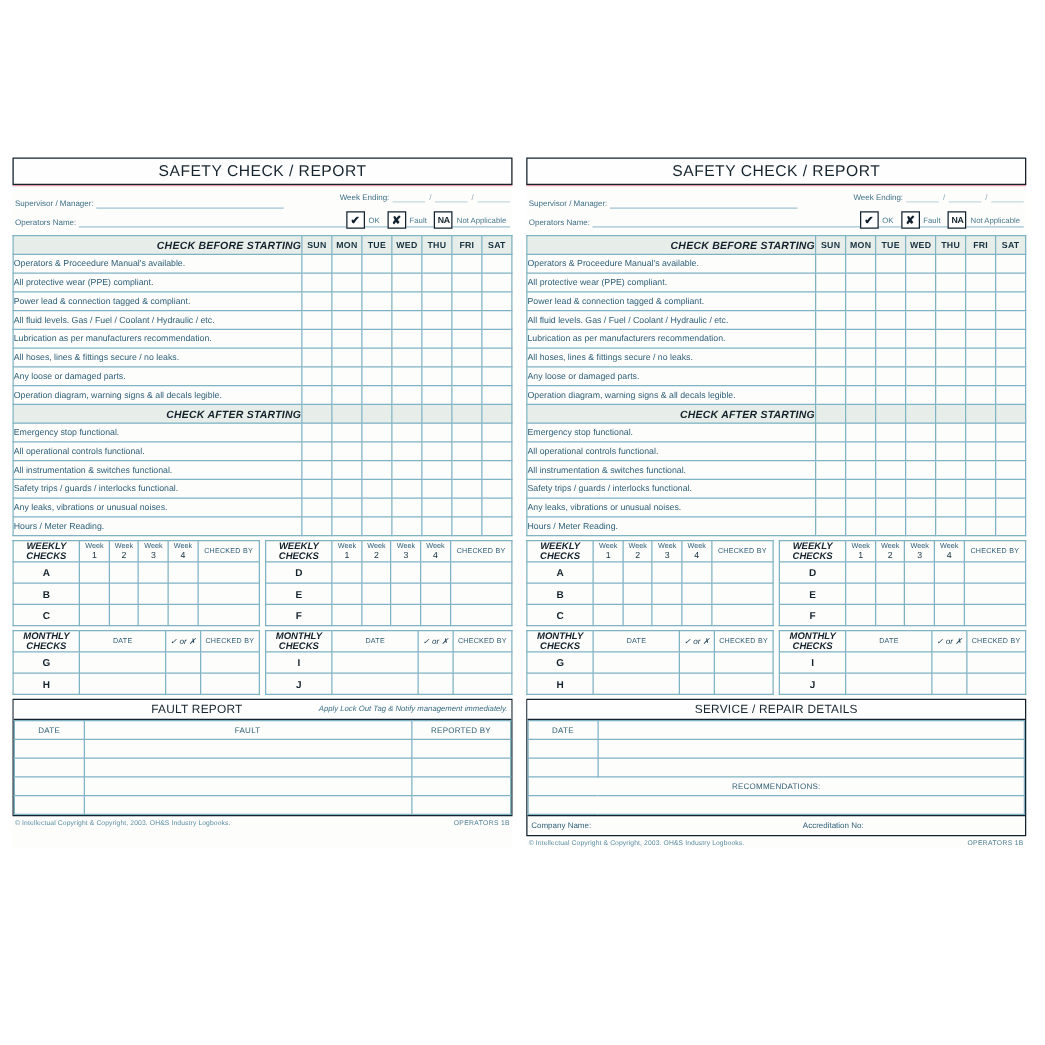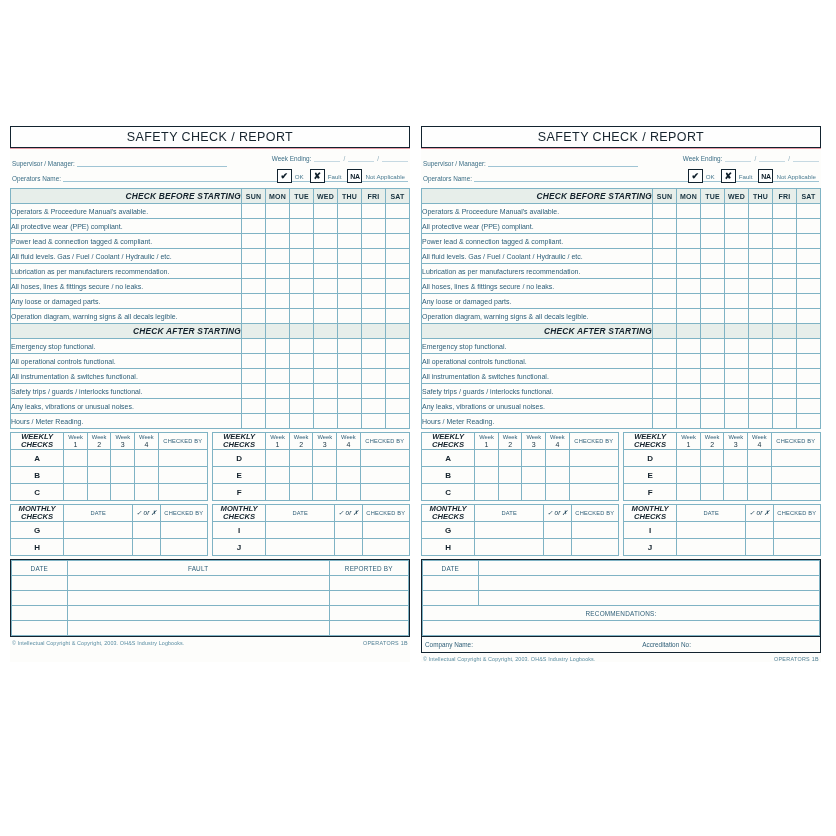--- a/index.html
+++ b/index.html
@@ -672,20 +672,24 @@
                   <td></td>
                   <td></td>
                   <td></td>
                 </tr>
               </tbody>
           </table>
         </div>
       </div>
 
       <div class="bottom">
+        <div class="bottom-head">
+          <span class="bh-title offset">FAULT REPORT</span>
+          <span class="bh-note">Apply Lock Out Tag &amp; Notify management immediately.</span>
+        </div>
         <table class="fault">
           <colgroup>
               <col style="width:14%">
               <col style="width:66%">
               <col>
             </colgroup>
           <tbody>
               <tr>
                 <td>DATE</td>
                 <td>FAULT</td>
@@ -1095,20 +1099,23 @@
                   <td></td>
                   <td></td>
                   <td></td>
                 </tr>
               </tbody>
           </table>
         </div>
       </div>
 
       <div class="bottom">
+        <div class="bottom-head">
+          <span class="bh-title">SERVICE / REPAIR DETAILS</span>
+        </div>
         <table class="fault">
           <colgroup>
               <col style="width:14%">
               <col>
             </colgroup>
           <tbody>
               <tr>
                 <td>DATE</td>
                 <td></td>
               </tr>

